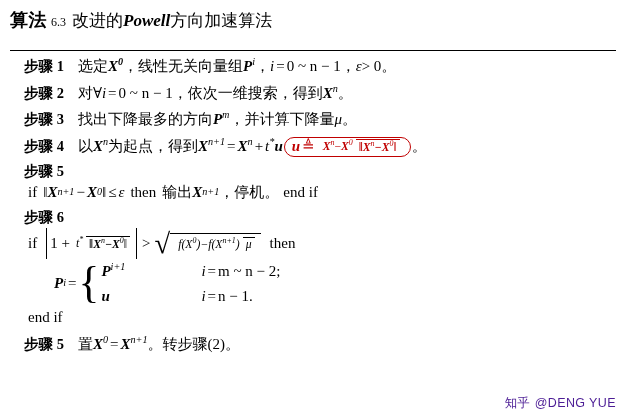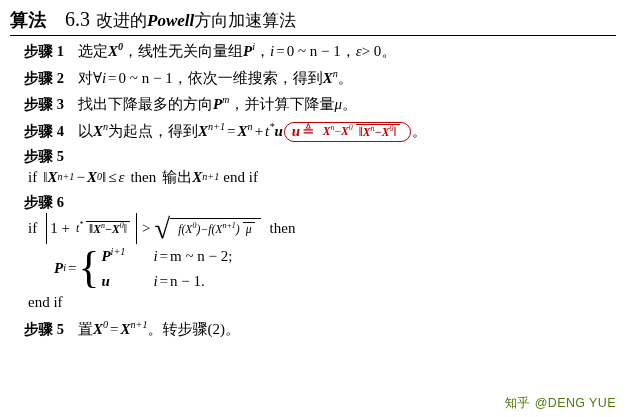--- a/index.html
+++ b/index.html
@@ -20,33 +20,33 @@
     width: 626px;
     height: 417px;
     box-sizing: border-box;
     padding: 8px 10px 0 10px;
   }
   
   .title-row {
     display: flex;
     align-items: baseline;
     font-size: 17px;
-    padding-bottom: 3px;
+    padding-bottom: 18px;
     border-bottom: 1.4px solid #000;
     margin-bottom: 4px;
     white-space: nowrap;
   }
   .title-row .alg-word {
     font-weight: bold;
     font-size: 18px;
     letter-spacing: 0.5px;
   }
   .title-row .alg-num {
-    margin-left: 18px;
-    font-size: 20px;
+    margin-left: 4px;
+    font-size: 12px;
   }
   .title-row .alg-name {
     margin-left: 6px;
     font-size: 17px;
   }
   .title-row .alg-name i.mathname {
     font-style: italic;
     font-weight: bold;
     font-family: "Liberation Serif", serif;
   }
@@ -158,36 +158,37 @@
   }
   .cases-rows {
     display: inline-flex;
     flex-direction: column;
     gap: 5px;
   }
   .cases-row {
     display: flex;
     align-items: baseline;
     white-space: nowrap;
+    gap: 48px;
   }
   .cases-row .lhs { min-width: 52px; }
   .cases-row .rhs { }
 
   .pstack {
     display: flex;
     align-items: center;
   }
 
   
   .watermark {
     position: absolute;
     right: 10px;
     bottom: 5px;
     font-size: 12.5px;
-    color: #4d7c0f;
+    color: #4c1d95;
     font-family: "Liberation Sans", sans-serif;
     white-space: nowrap;
   }
   .watermark .zh { margin-right: 5px; }
   .watermark .en { letter-spacing: 0.4px; }
 </style>
 </head>
 <body>
 
 <div class="page">
@@ -252,20 +253,21 @@
           <sup class="sp">0</sup>
           <span class="mrm">‖</span>
           <span class="op mrm">≤</span>
           <span class="mi">ε</span>
           <span style="width:6px"></span>
           <span class="mrm">then</span>
           <span style="width:6px"></span>
           <span>输出</span>
           <span class="mb">X</span>
           <sup class="sp">n+1</sup>
+          <span>，停机。</span>
           <span style="width:4px"></span>
           <span class="mrm">end if</span>
         </div>
     </div>
 
     <div class="step">
       <div class="step-line">
         <span class="step-label">步骤 6</span>
       </div>
       <div class="sub-line indent1">

